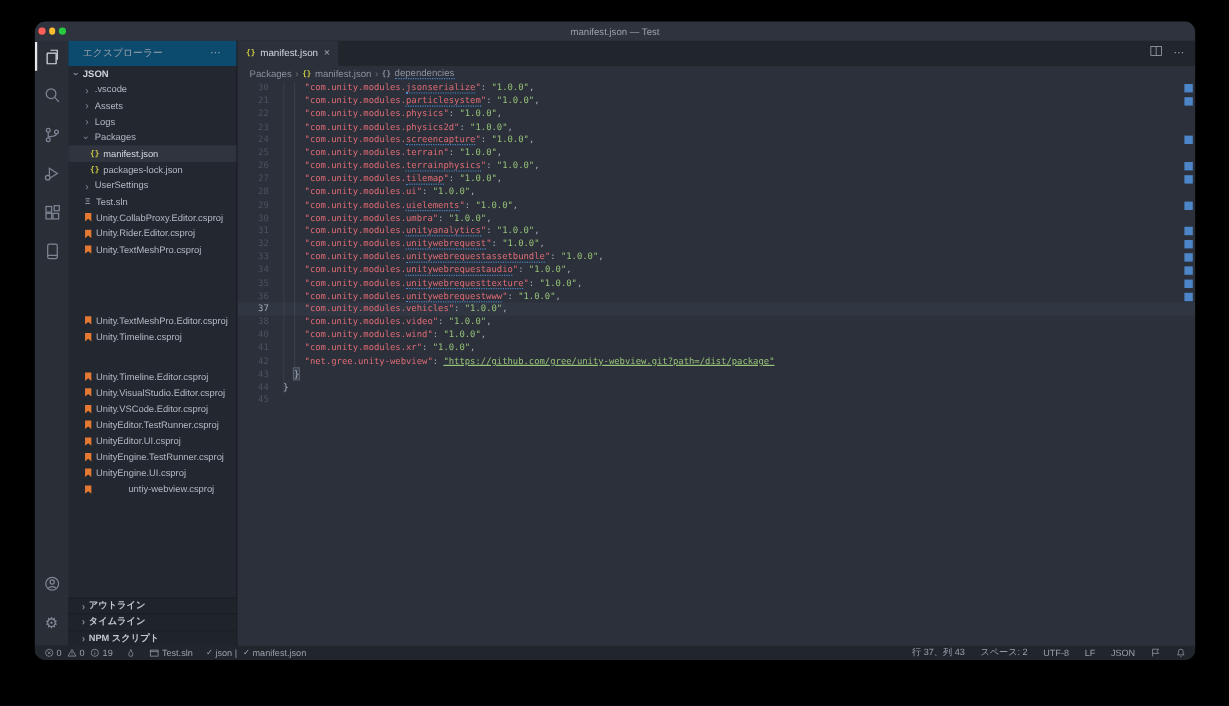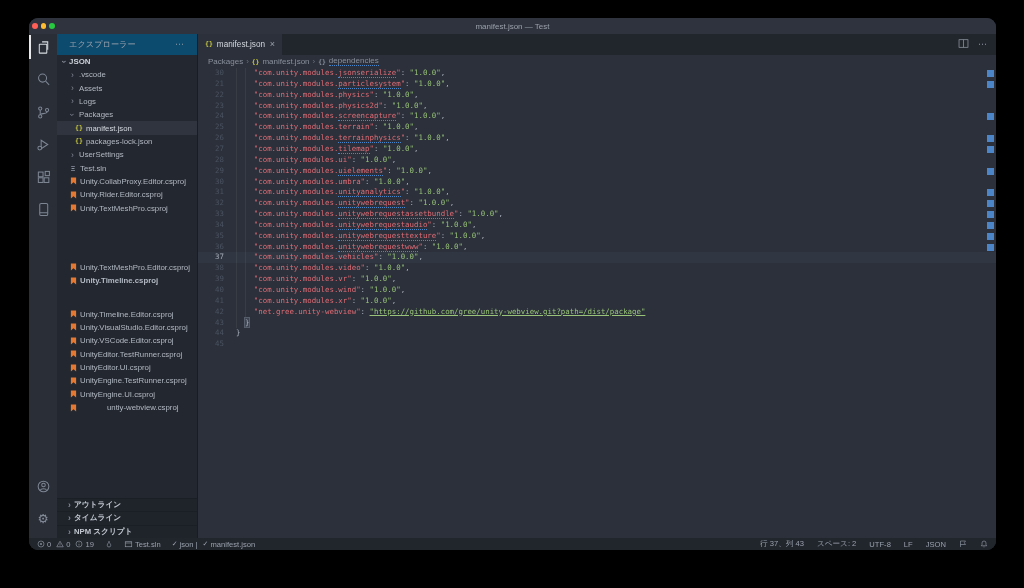--- a/index.html
+++ b/index.html
@@ -202,21 +202,21 @@
             <span style="margin-left:2px">Unity.TextMeshPro.csproj</span>
           </div>
           <div class="row" style="padding-left: 11px; margin-top: 46px;">
             <span class="ficon csproj">
               <svg width="7" height="8" viewBox="0 0 8 9" fill="#e37933">
                 <path d="M1 0.5 L7 0.5 L7 8.5 L4 6 L1 8.5 Z"></path>
               </svg>
             </span>
             <span style="margin-left:2px">Unity.TextMeshPro.Editor.csproj</span>
           </div>
-          <div class="row" style="padding-left: 11px; font-weight: bold;">
+          <div class="row" style="padding-left: 11px;">
             <span class="ficon csproj">
               <svg width="7" height="8" viewBox="0 0 8 9" fill="#e37933">
                 <path d="M1 0.5 L7 0.5 L7 8.5 L4 6 L1 8.5 Z"></path>
               </svg>
             </span>
             <span style="margin-left:2px">Unity.Timeline.csproj</span>
           </div>
           <div class="row" style="padding-left: 11px; margin-top: 20px;">
             <span class="ficon csproj">
               <svg width="7" height="8" viewBox="0 0 8 9" fill="#e37933">
@@ -338,21 +338,20 @@
             <div class="line"><span class="ln">29</span><span class="lc">    <span class="k">"com.unity.modules.<span class="sq">uielements</span>"</span><span class="p">: </span><span class="v">"1.0.0"</span><span class="p">,</span></span></div>
             <div class="line"><span class="ln">30</span><span class="lc">    <span class="k">"com.unity.modules.umbra"</span><span class="p">: </span><span class="v">"1.0.0"</span><span class="p">,</span></span></div>
             <div class="line"><span class="ln">31</span><span class="lc">    <span class="k">"com.unity.modules.<span class="sq">unityanalytics</span>"</span><span class="p">: </span><span class="v">"1.0.0"</span><span class="p">,</span></span></div>
             <div class="line"><span class="ln">32</span><span class="lc">    <span class="k">"com.unity.modules.<span class="sq">unitywebrequest</span>"</span><span class="p">: </span><span class="v">"1.0.0"</span><span class="p">,</span></span></div>
             <div class="line"><span class="ln">33</span><span class="lc">    <span class="k">"com.unity.modules.<span class="sq">unitywebrequestassetbundle</span>"</span><span class="p">: </span><span class="v">"1.0.0"</span><span class="p">,</span></span></div>
             <div class="line"><span class="ln">34</span><span class="lc">    <span class="k">"com.unity.modules.<span class="sq">unitywebrequestaudio</span>"</span><span class="p">: </span><span class="v">"1.0.0"</span><span class="p">,</span></span></div>
             <div class="line"><span class="ln">35</span><span class="lc">    <span class="k">"com.unity.modules.<span class="sq">unitywebrequesttexture</span>"</span><span class="p">: </span><span class="v">"1.0.0"</span><span class="p">,</span></span></div>
             <div class="line"><span class="ln">36</span><span class="lc">    <span class="k">"com.unity.modules.<span class="sq">unitywebrequestwww</span>"</span><span class="p">: </span><span class="v">"1.0.0"</span><span class="p">,</span></span></div>
             <div class="line current"><span class="ln">37</span><span class="lc">    <span class="k">"com.unity.modules.vehicles"</span><span class="p">: </span><span class="v">"1.0.0"</span><span class="p">,</span></span></div>
             <div class="line"><span class="ln">38</span><span class="lc">    <span class="k">"com.unity.modules.video"</span><span class="p">: </span><span class="v">"1.0.0"</span><span class="p">,</span></span></div>
-            <div class="line"><span class="ln">39</span><span class="lc">    <span class="k">"com.unity.modules.vr"</span><span class="p">: </span><span class="v">"1.0.0"</span><span class="p">,</span></span></div>
             <div class="line"><span class="ln">40</span><span class="lc">    <span class="k">"com.unity.modules.wind"</span><span class="p">: </span><span class="v">"1.0.0"</span><span class="p">,</span></span></div>
             <div class="line"><span class="ln">41</span><span class="lc">    <span class="k">"com.unity.modules.xr"</span><span class="p">: </span><span class="v">"1.0.0"</span><span class="p">,</span></span></div>
             <div class="line"><span class="ln">42</span><span class="lc">    <span class="k">"net.gree.unity-webview"</span><span class="p">: </span><span class="v link">"https://github.com/gree/unity-webview.git?path=/dist/package"</span></span></div>
             <div class="line"><span class="ln">43</span><span class="lc">  <span class="p bm">}</span></span></div>
             <div class="line"><span class="ln">44</span><span class="lc"><span class="p">}</span></span></div>
             <div class="line"><span class="ln">45</span><span class="lc"></span></div>
           </div>
         <div class="ruler" id="ruler">
             <div class="mark" style="top: 2px;"></div>
             <div class="mark" style="top: 12.85px;"></div>

